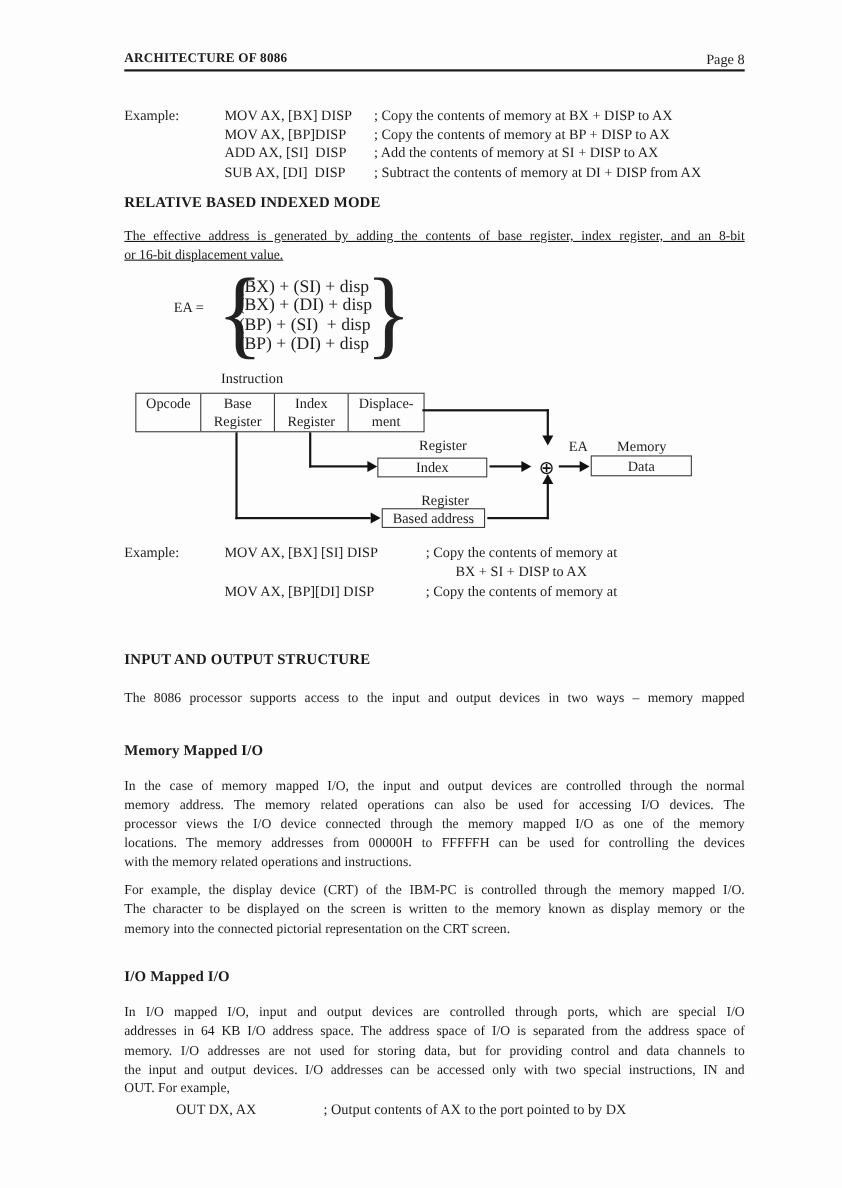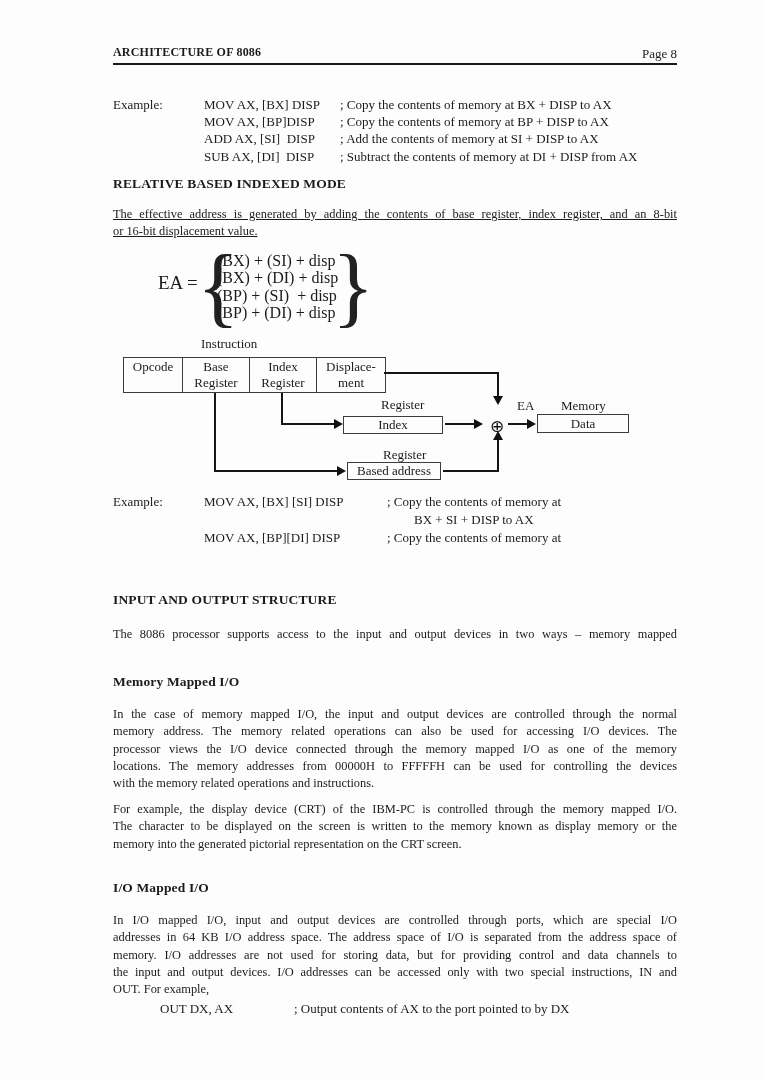--- a/index.html
+++ b/index.html
@@ -21,21 +21,21 @@
   .cmt{position:absolute;white-space:pre;}
 
   
   .h1{left:113px;font-size:13.5px;font-weight:bold;letter-spacing:.15px;}
   .para{left:113px;width:564px;font-size:12.4px;line-height:17.3px;}
   .jl{text-align:justify;text-align-last:justify;}
   .jl.last{text-align-last:left;}
 
   
   .eq{left:113px;top:251px;width:564px;height:74px;}
-  .eq-lhs{position:absolute;left:45px;top:21px;font-size:19px;}
+  .eq-lhs{position:absolute;left:45px;top:21px;font-size:13px;}
   .eq-brace{position:absolute;top:-7px;font-size:88px;line-height:84px;font-weight:400;
             transform:scaleY(1.02);color:#222;}
   .eq-opts{position:absolute;left:104px;top:1px;font-size:16px;line-height:17.3px;}
   .eq-opts .jl{text-align:left;text-align-last:auto;white-space:pre;}
 
   
   .diagram{left:113px;top:336px;width:564px;height:150px;}
   .dlabel{position:absolute;font-size:13px;}
   .itable{position:absolute;left:10px;top:21px;display:flex;border:1.2px solid #3c3c3c;}
   .icell{border-right:1.2px solid #3c3c3c;display:flex;flex-direction:column;align-items:center;
@@ -184,21 +184,21 @@
   <div class="abs para" style="top:706px;">
       <div class="jl">In the case of memory mapped I/O, the input and output devices are controlled through the normal</div>
       <div class="jl">memory address. The memory related operations can also be used for accessing I/O devices. The</div>
       <div class="jl">processor views the I/O device connected through the memory mapped I/O as one of the memory</div>
       <div class="jl">locations. The memory addresses from 00000H to FFFFFH can be used for controlling the devices</div>
       <div class="jl last">with the memory related operations and instructions.</div>
     </div>
   <div class="abs para" style="top:801px;">
       <div class="jl">For example, the display device (CRT) of the IBM-PC is controlled through the memory mapped I/O.</div>
       <div class="jl">The character to be displayed on the screen is written to the memory known as display memory or the</div>
-      <div class="jl last">memory into the generated pictorial representation on the CRT screen.</div>
+      <div class="jl last">memory into the connected pictorial representation on the CRT screen.</div>
     </div>
 
   <div class="abs h1" style="top:880px;">I/O Mapped I/O</div>
   <div class="abs para" style="top:912px;">
       <div class="jl">In I/O mapped I/O, input and output devices are controlled through ports, which are special I/O</div>
       <div class="jl">addresses in 64 KB I/O address space. The address space of I/O is separated from the address space of</div>
       <div class="jl">memory. I/O addresses are not used for storing data, but for providing control and data channels to</div>
       <div class="jl">the input and output devices. I/O addresses can be accessed only with two special instructions, IN and</div>
       <div class="jl last">OUT. For example,</div>
     </div>

